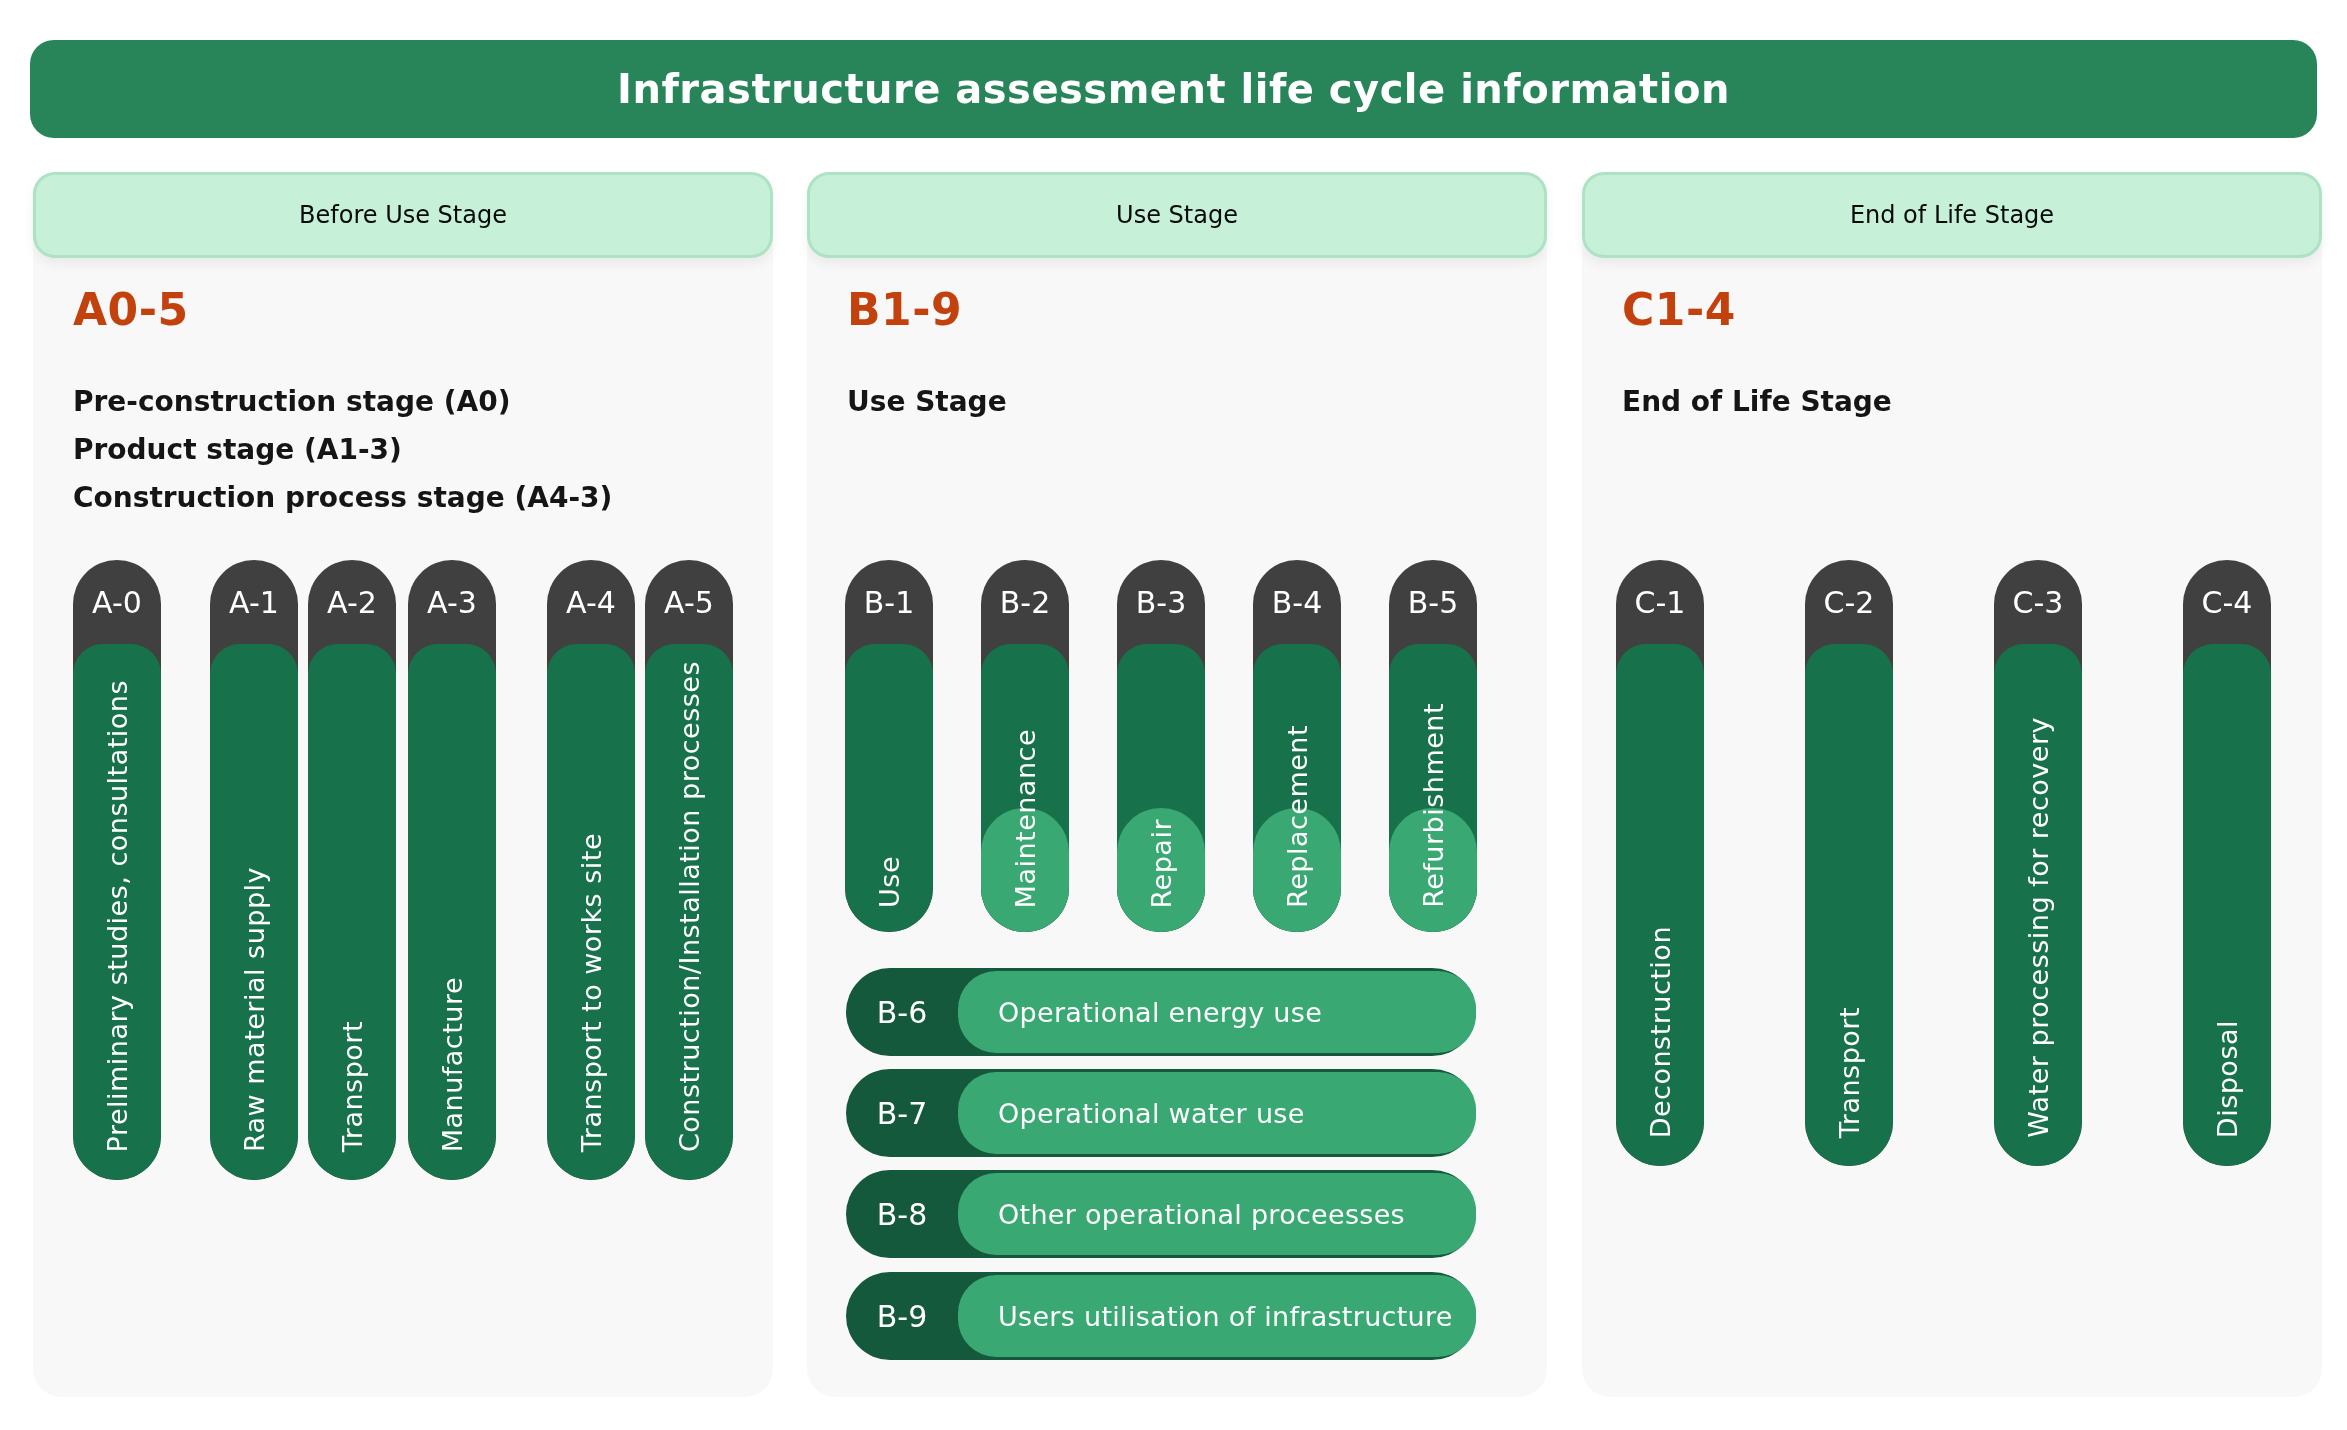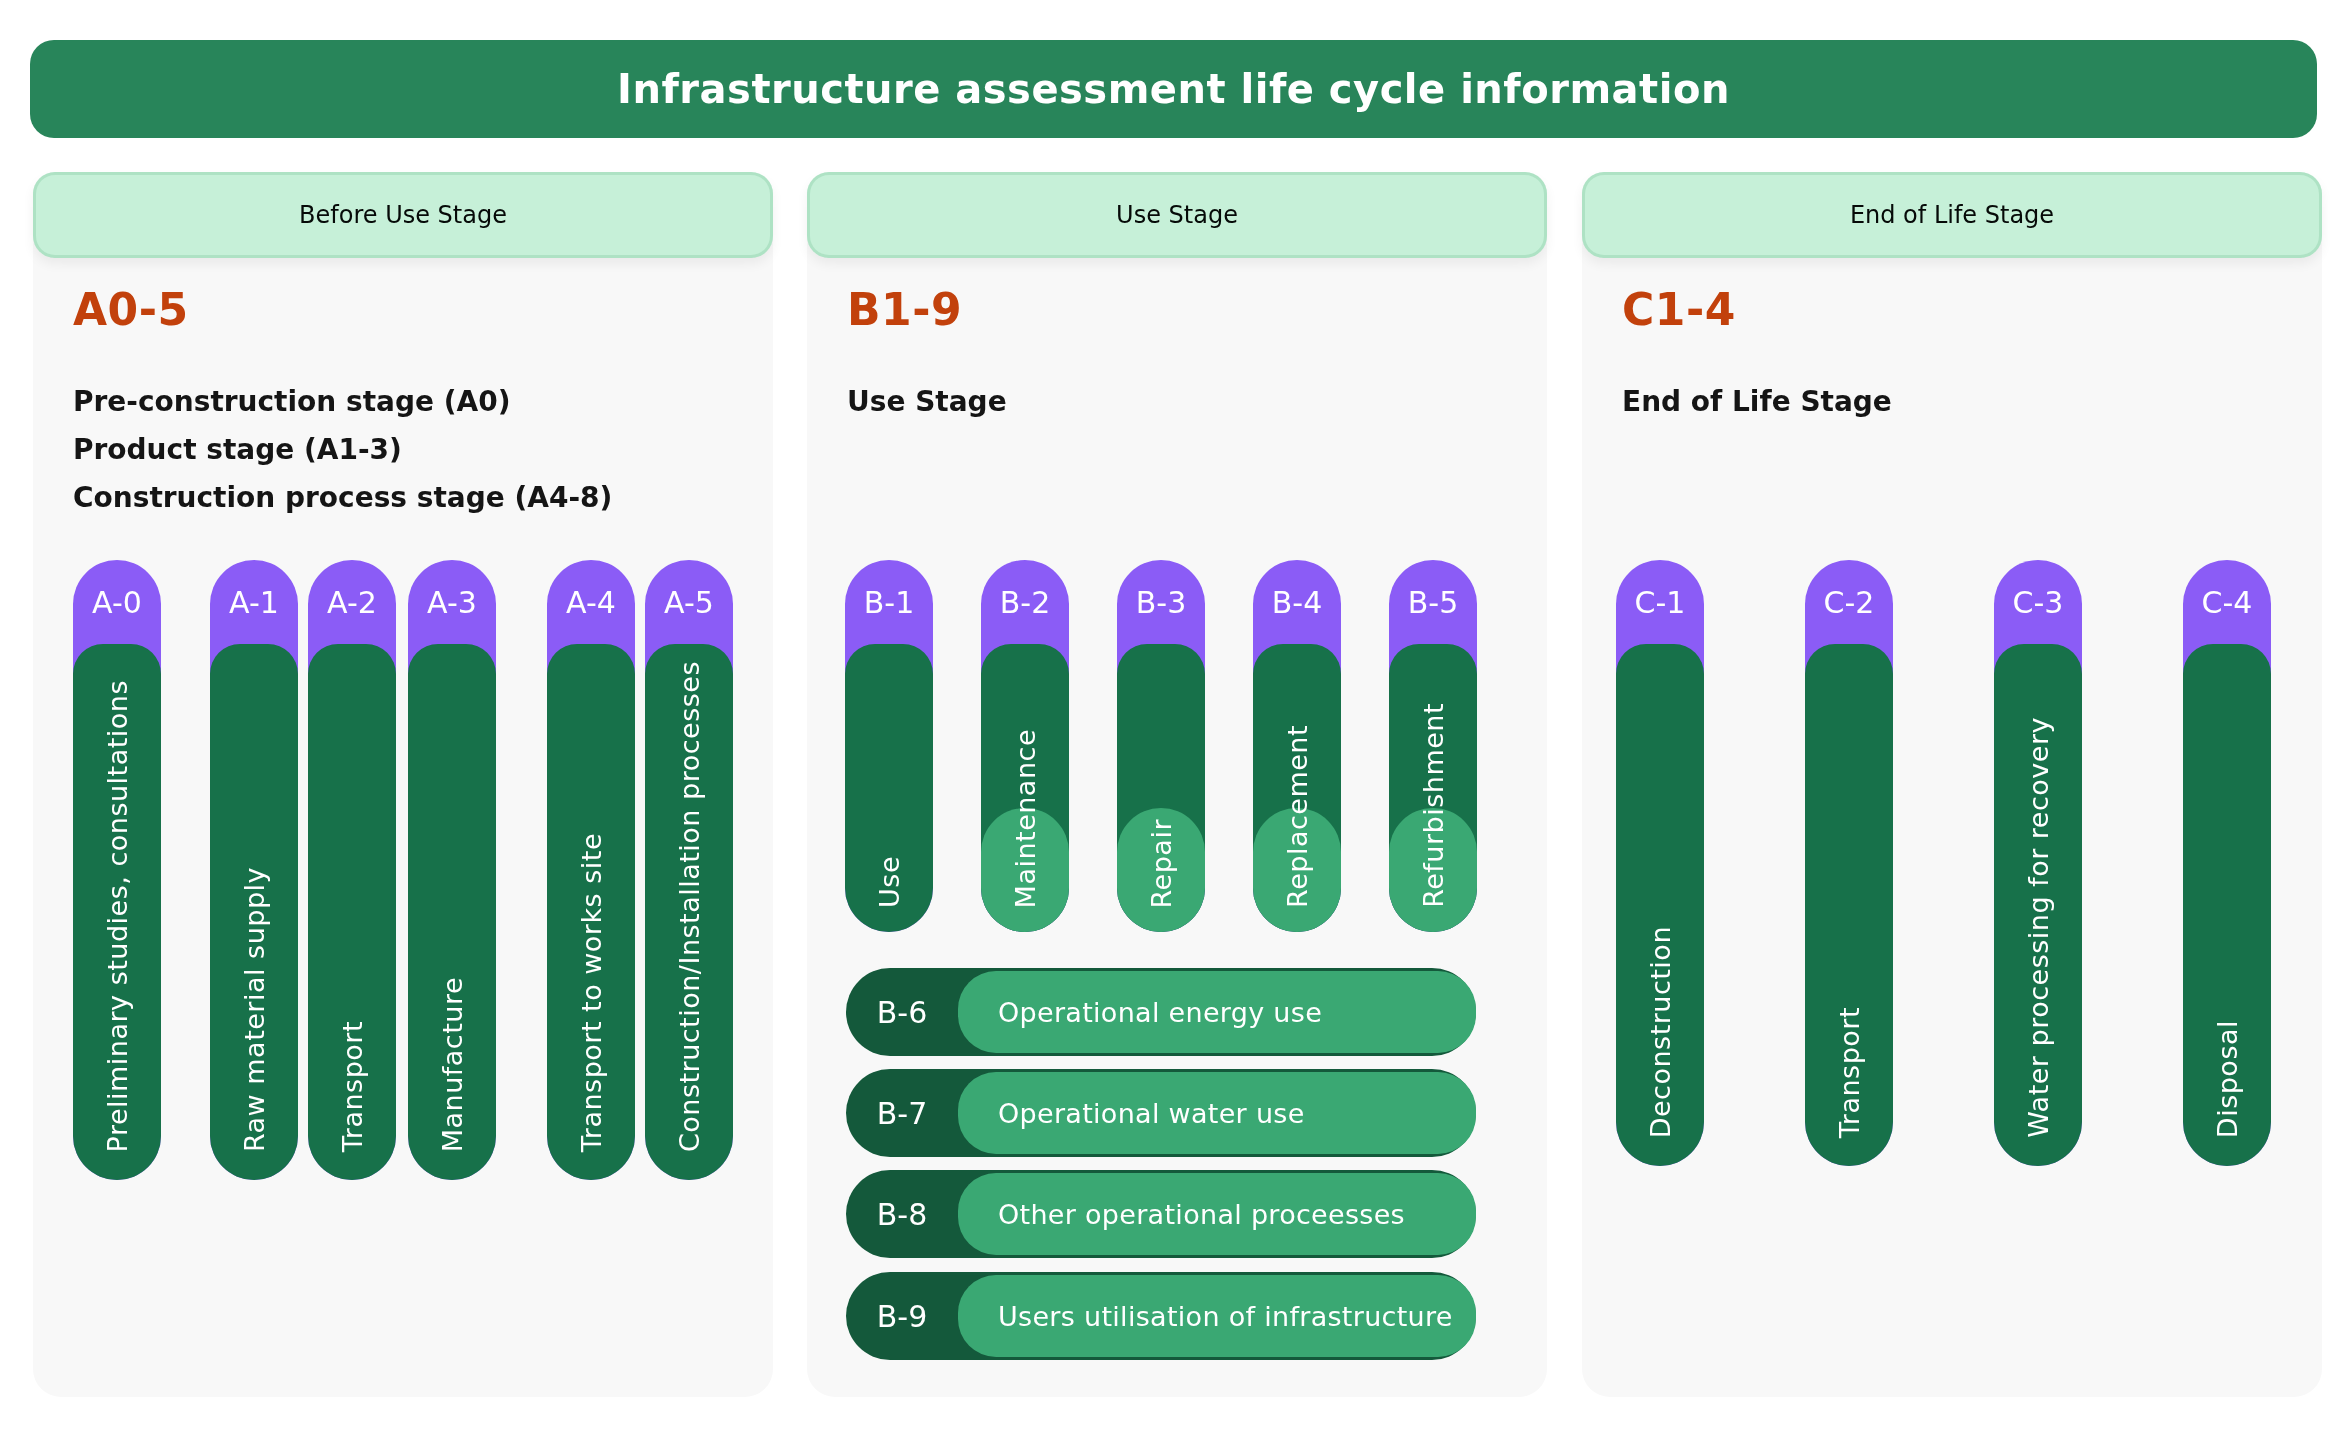--- a/index.html
+++ b/index.html
@@ -30,21 +30,21 @@
   .panel-header-label{font-size:24px;font-weight:normal;color:#060a08;}
   .sec-code{
     position:absolute;left:40px;top:112px;
     font-size:44px;font-weight:bold;color:#c2410c;letter-spacing:.5px;
   }
   .desc{position:absolute;left:40px;top:206px;font-size:28px;color:#151515;line-height:48px;font-weight:bold;}
   .desc div{white-space:nowrap;}
   
   .pillar{
     position:absolute;top:388px;width:88px;
-    background:#8b5cf6;border-radius:44px;
+    background:#404040;border-radius:44px;
     display:flex;flex-direction:column;justify-content:flex-end;align-items:center;
   }
   .pillar.h-a{height:620px;padding-bottom:0;}
   .pillar.h-b{height:372px;}
   .pillar.h-c{height:606px;}
   .pbody{
     position:absolute;left:0;right:0;top:84px;bottom:0;
     background:#17714A;border-radius:30px 30px 44px 44px;z-index:0;
   }
   .pcapsule{
@@ -90,21 +90,21 @@
 </div>
 
 <div class="panel p0">
   <div class="panel-header">
     <div class="panel-header-label">Before Use Stage</div>
   </div>
   <div class="sec-code">A0-5</div>
   <div class="desc">
     <div>Pre-construction stage (A0)</div>
     <div>Product stage (A1-3)</div>
-    <div>Construction process stage (A4-8)</div>
+    <div>Construction process stage (A4-3)</div>
   </div>
 
   <div class="pillar h-a" style="left:40px">
     <div class="pbody"></div>
     <div class="pcap-label">A-0</div>
     <span class="vtext">Preliminary studies, consultations</span>
   </div>
   <div class="pillar h-a" style="left:177px">
     <div class="pbody"></div>
     <div class="pcap-label">A-1</div>

